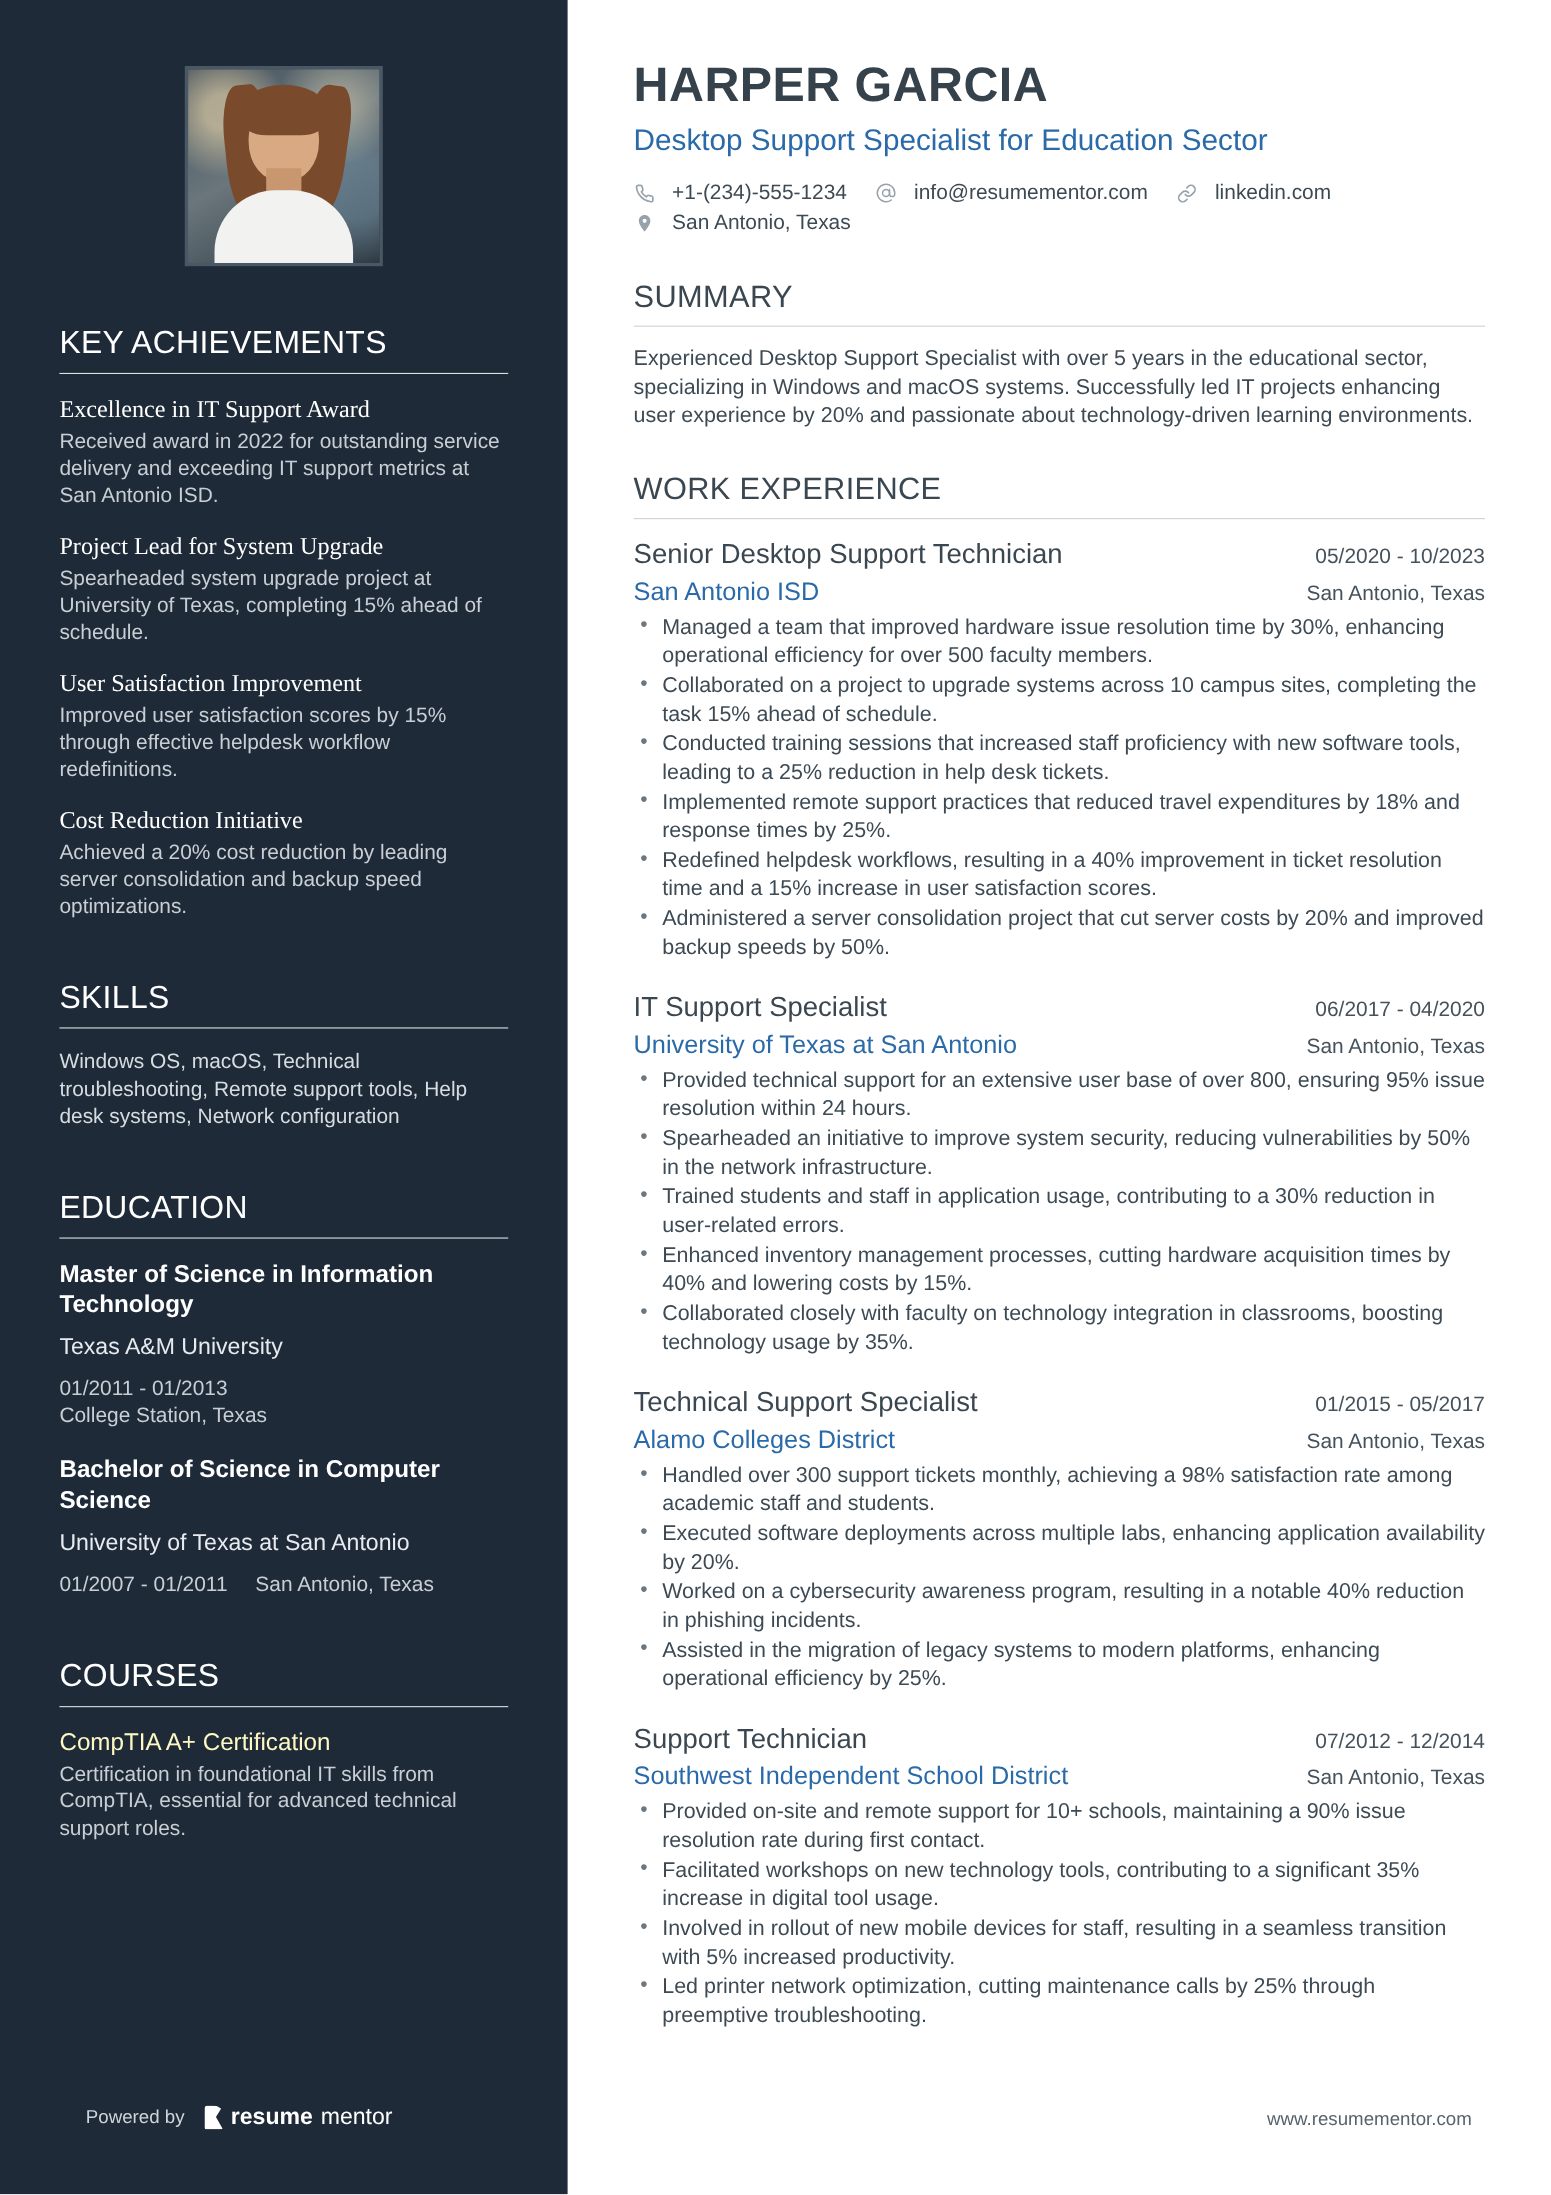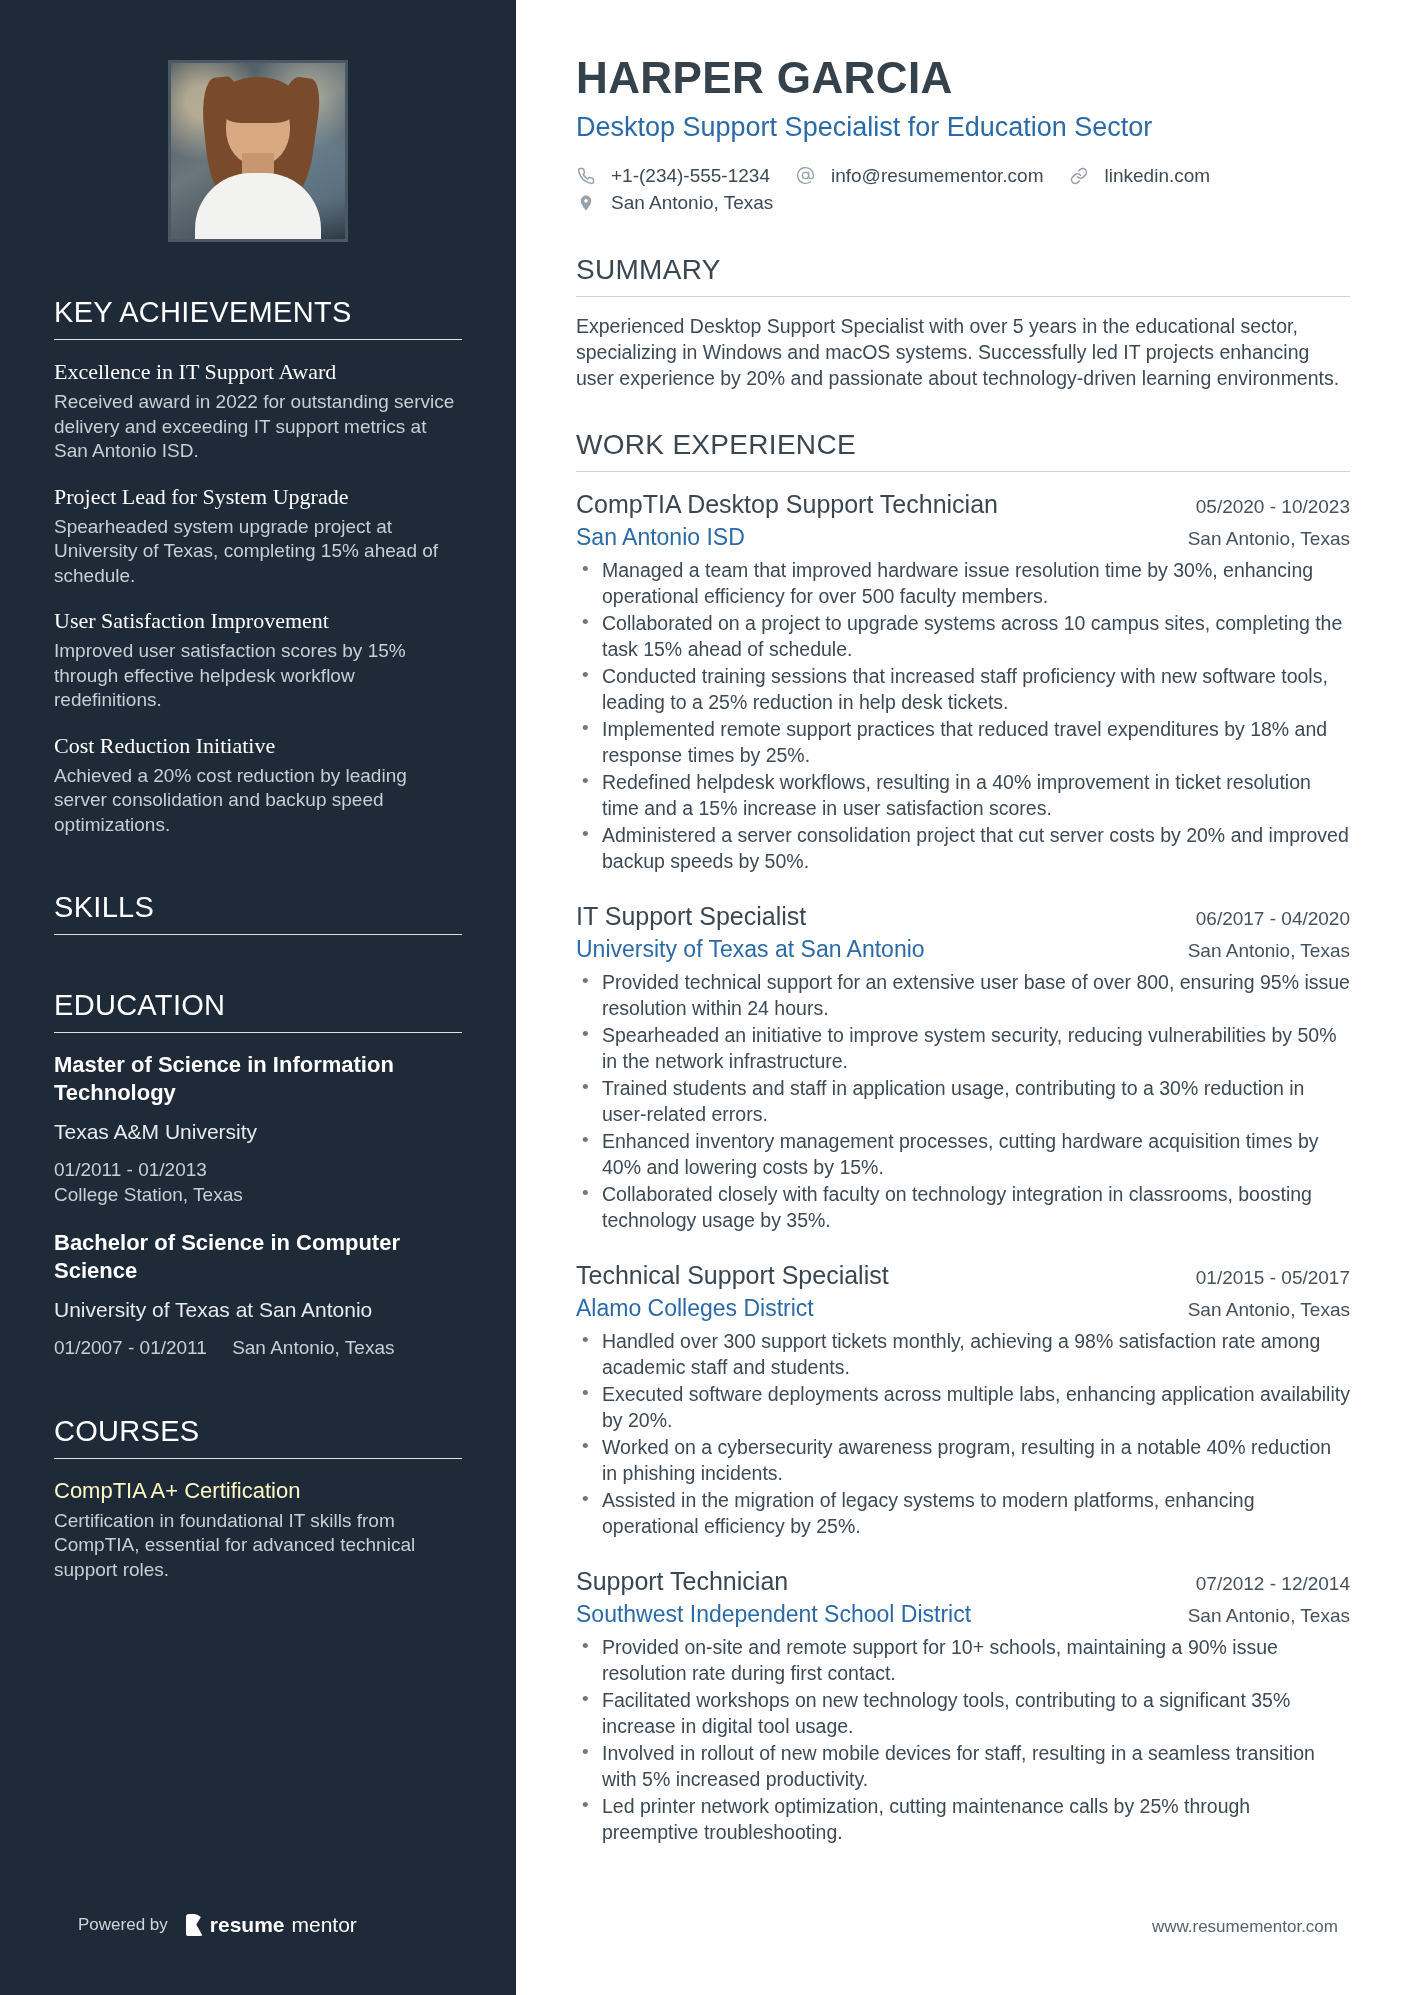--- a/index.html
+++ b/index.html
@@ -341,20 +341,21 @@
         <div class="ach-title">User Satisfaction Improvement</div>
         <div class="ach-desc">Improved user satisfaction scores by 15% through effective helpdesk workflow redefinitions.</div>
       </div>
       <div class="ach">
         <div class="ach-title">Cost Reduction Initiative</div>
         <div class="ach-desc">Achieved a 20% cost reduction by leading server consolidation and backup speed optimizations.</div>
       </div>
 
       <h2 class="side-h">SKILLS</h2>
       <div class="side-rule"></div>
+      <div class="skills-text">Windows OS, macOS, Technical troubleshooting, Remote support tools, Help desk systems, Network configuration</div>
 
       <h2 class="side-h">EDUCATION</h2>
       <div class="side-rule"></div>
 
       <div class="edu">
         <div class="edu-degree">Master of Science in Information Technology</div>
         <div class="edu-school">Texas A&amp;M University</div>
         <div class="edu-meta">
           <div>01/2011 - 01/2013</div>
           <div>College Station, Texas</div>
@@ -440,21 +441,21 @@
 
     <h2 class="sec-h">SUMMARY</h2>
     <div class="sec-rule"></div>
     <p class="summary">Experienced Desktop Support Specialist with over 5 years in the educational sector, specializing in Windows and macOS systems. Successfully led IT projects enhancing user experience by 20% and passionate about technology-driven learning environments.</p>
 
     <h2 class="sec-h">WORK EXPERIENCE</h2>
     <div class="sec-rule"></div>
 
     <section class="job">
       <div class="job-line">
-        <div class="job-title">CompTIA Desktop Support Technician</div>
+        <div class="job-title">Senior Desktop Support Technician</div>
         <div class="job-dates">05/2020 - 10/2023</div>
       </div>
       <div class="job-line">
         <div class="job-company">San Antonio ISD</div>
         <div class="job-loc">San Antonio, Texas</div>
       </div>
       <ul class="bullets">
         <li>Managed a team that improved hardware issue resolution time by 30%, enhancing operational efficiency for over 500 faculty members.</li>
         <li>Collaborated on a project to upgrade systems across 10 campus sites, completing the task 15% ahead of schedule.</li>
         <li>Conducted training sessions that increased staff proficiency with new software tools, leading to a 25% reduction in help desk tickets.</li>

